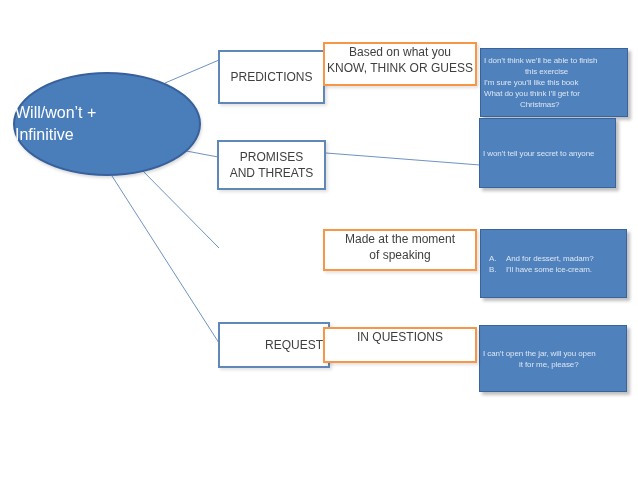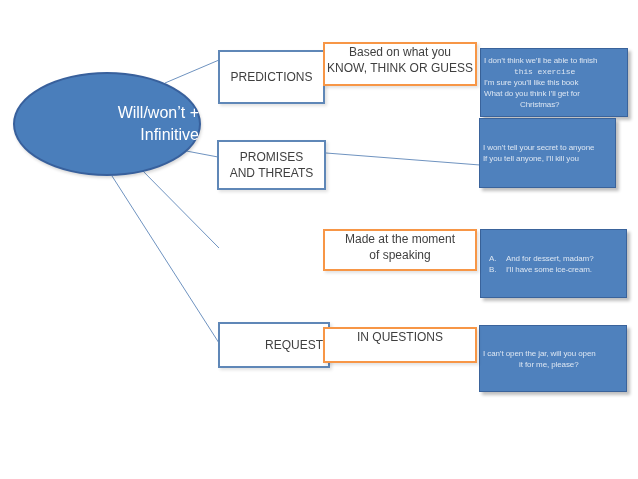--- a/index.html
+++ b/index.html
@@ -16,21 +16,21 @@
   html,body{margin:0;padding:0;background:#ffffff;}
   body{font-family:"Liberation Sans", sans-serif;}
   .slide{position:relative;width:638px;height:479px;background:#ffffff;overflow:hidden;}
   .connectors{position:absolute;left:0;top:0;width:638px;height:479px;z-index:0;}
 
   .ellipse{
     position:absolute;left:13px;top:72px;width:184px;height:100px;
     background:var(--ellipse-fill);
     border:2px solid var(--ellipse-border);
     border-radius:50%;
-    display:flex;flex-direction:column;align-items:flex-end;justify-content:center;
+    display:flex;flex-direction:column;align-items:flex-start;justify-content:center;
     color:#ffffff;font-size:16px;line-height:22px;z-index:1;
     box-shadow:1px 2px 3px rgba(0,0,0,0.15);
   }
 
   .catbox{
     position:absolute;background:#ffffff;
     border:2px solid var(--box-border-blue);
     display:flex;flex-direction:column;align-items:center;justify-content:center;
     color:var(--label-text);font-size:12px;line-height:16px;
     z-index:2;box-shadow:2px 2px 3px rgba(0,0,0,0.12);
@@ -47,21 +47,21 @@
   .notebox{
     position:absolute;background:var(--note-fill);
     border:1px solid var(--note-border);
     color:var(--note-text);font-size:8px;line-height:11px;
     letter-spacing:-0.1px;
     display:flex;flex-direction:column;justify-content:center;
     padding:0 3px;z-index:1;box-sizing:border-box;
     box-shadow:3px 3px 3px rgba(0,0,0,0.25);
     white-space:nowrap;
   }
-  .notebox .ind1{margin-left:30px;font-family:Liberation Mono, monospace;}
+  .notebox .ind1{margin-left:41px;}
   .notebox .ind2{margin-left:36px;}
   .notebox .li{display:flex;}
   .notebox .li .marker{width:22px;flex:0 0 22px;padding-left:5px;box-sizing:border-box;}
 </style>
 </head>
 <body>
 
 <div class="slide">
 
   <svg class="connectors" viewBox="0 0 638 479" xmlns="http://www.w3.org/2000/svg">
@@ -91,21 +91,20 @@
     <div>What do you think I’ll get for</div>
     <div class="ind2">Christmas?</div>
   </div>
 
   <div class="catbox" style="left:217px;top:140px;width:109px;height:50px;">
     <div>PROMISES</div>
     <div>AND THREATS</div>
   </div>
   <div class="notebox" style="left:479px;top:118px;width:137px;height:70px;">
     <div>I won’t tell your secret to anyone</div>
-    <div>If you tell anyone, I’ll kill you</div>
   </div>
 
   <div class="usebox" style="left:323px;top:229px;width:154px;height:42px;">
     <div>Made at the moment</div>
     <div>of speaking</div>
   </div>
   <div class="notebox" style="left:480px;top:229px;width:147px;height:69px;">
     <div class="li">
       <span class="marker">A.</span>
       <span>And for dessert, madam?</span>

